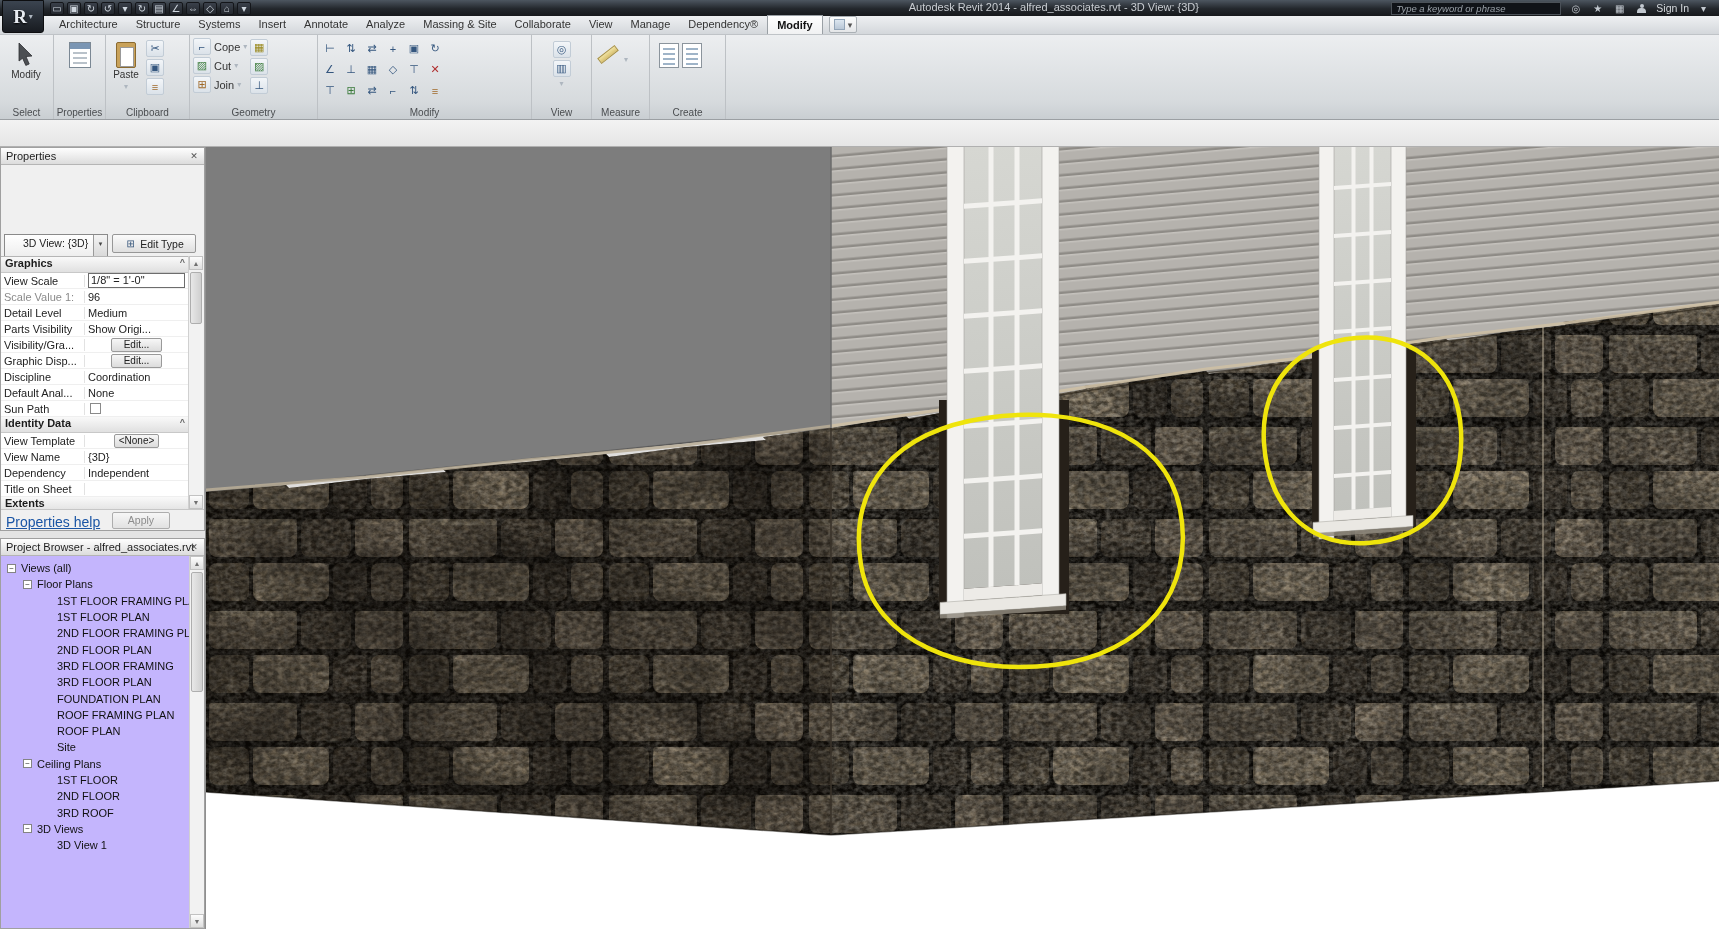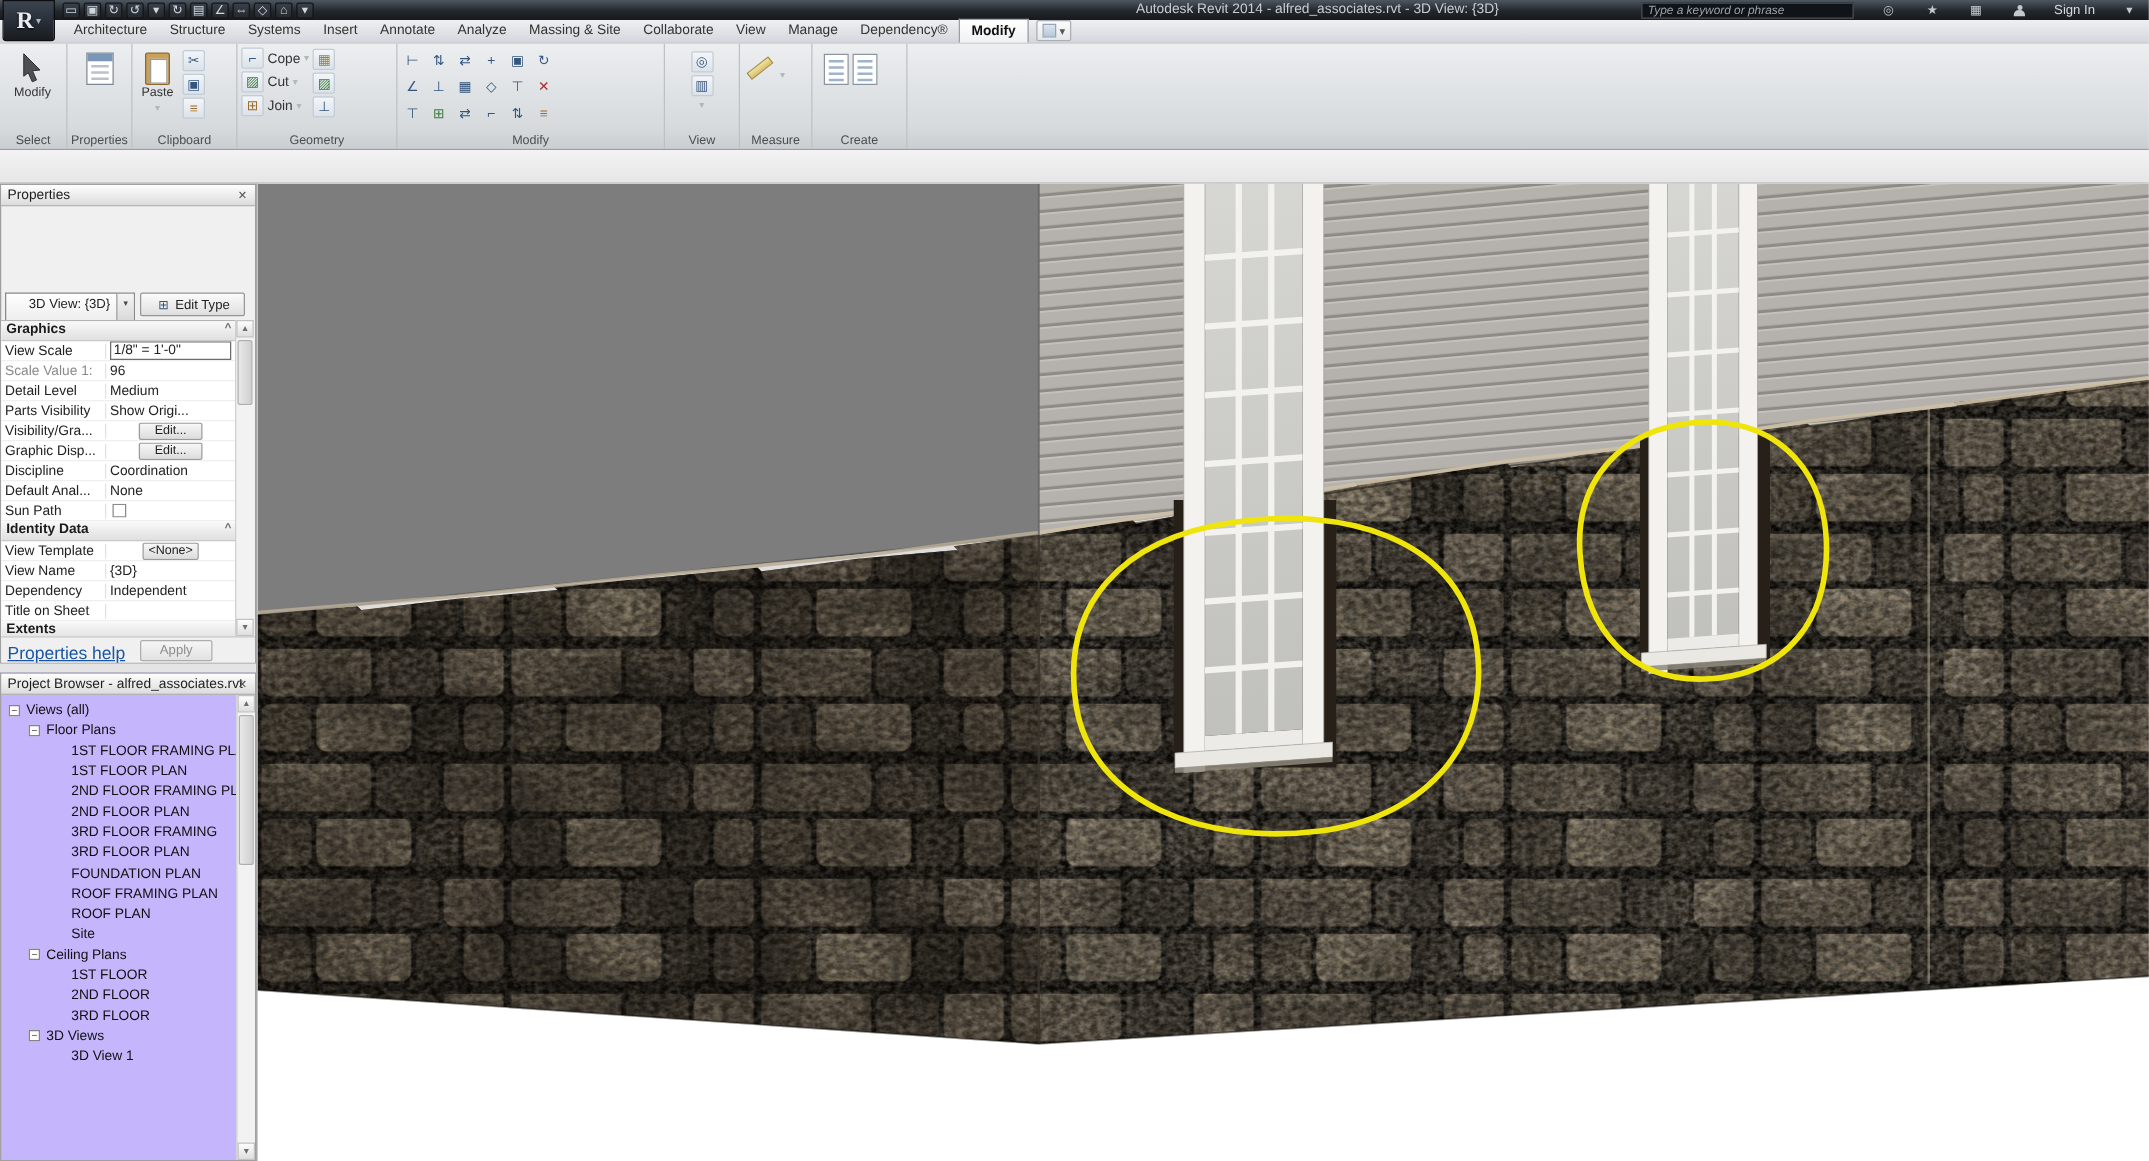--- a/index.html
+++ b/index.html
@@ -14,21 +14,21 @@
     background:linear-gradient(#3b4450,#181b20);border:1px solid #0d0e10;border-radius:0 0 3px 3px;
     display:flex;align-items:center;justify-content:center;gap:2px;cursor:default}
   .appbtn .rlogo{font-family:"Liberation Serif",serif;font-weight:bold;font-size:19px;
     color:#e8ecf2;text-shadow:0 1px 2px #000;line-height:1}
   .caret{font-size:8px;color:#aeb6bf}
   .qat{position:absolute;left:50px;top:1px;height:14px;display:flex;align-items:center;gap:3px}
   .qi{min-width:14px;height:13px;padding:0 1px;display:flex;align-items:center;justify-content:center;
     font-size:10px;color:#cfd6de;background:linear-gradient(#3a404a,#24282e);border:1px solid #14161a;border-radius:2px}
   .tbtitle{position:absolute;left:300px;right:520px;top:1px;text-align:right;font-size:11px;color:#c9cdd2;
     white-space:nowrap;overflow:hidden}
-  .tbright{position:absolute;right:8px;top:1px;height:14px;display:flex;align-items:center;gap:20px}
+  .tbright{position:absolute;right:8px;top:1px;height:14px;display:flex;align-items:center;gap:7px}
   .searchbox{width:170px;height:13px;background:#101318;border:1px solid #4b5158;
     color:#9aa1a8;font-style:italic;font-size:9.5px;line-height:11px;padding:0 4px;overflow:hidden;white-space:nowrap}
   .tbi{width:15px;height:13px;display:flex;align-items:center;justify-content:center;
     font-size:10px;color:#c2c8cf}
   .person{width:9px;height:9px;position:relative}
   .person:before{content:"";position:absolute;left:2.5px;top:0;width:4px;height:4px;border-radius:50%;background:#c2c8cf}
   .person:after{content:"";position:absolute;left:0;top:4.5px;width:9px;height:4.5px;border-radius:4px 4px 0 0;background:#c2c8cf}
   .signin{font-size:10.5px;color:#d6dade;white-space:nowrap}
 
   
@@ -479,21 +479,21 @@
           <span class="tbox">−</span>
           <span>Ceiling Plans</span>
         </div>
       <div class="ti l2">
           <span>1ST FLOOR</span>
         </div>
       <div class="ti l2">
           <span>2ND FLOOR</span>
         </div>
       <div class="ti l2">
-          <span>3RD FLOOR</span>
+          <span>3RD ROOF</span>
         </div>
       <div class="ti l1">
           <span class="tbox">−</span>
           <span>3D Views</span>
         </div>
       <div class="ti l2">
           <span>3D View 1</span>
         </div>
     </div>
     <div class="pbscroll">

